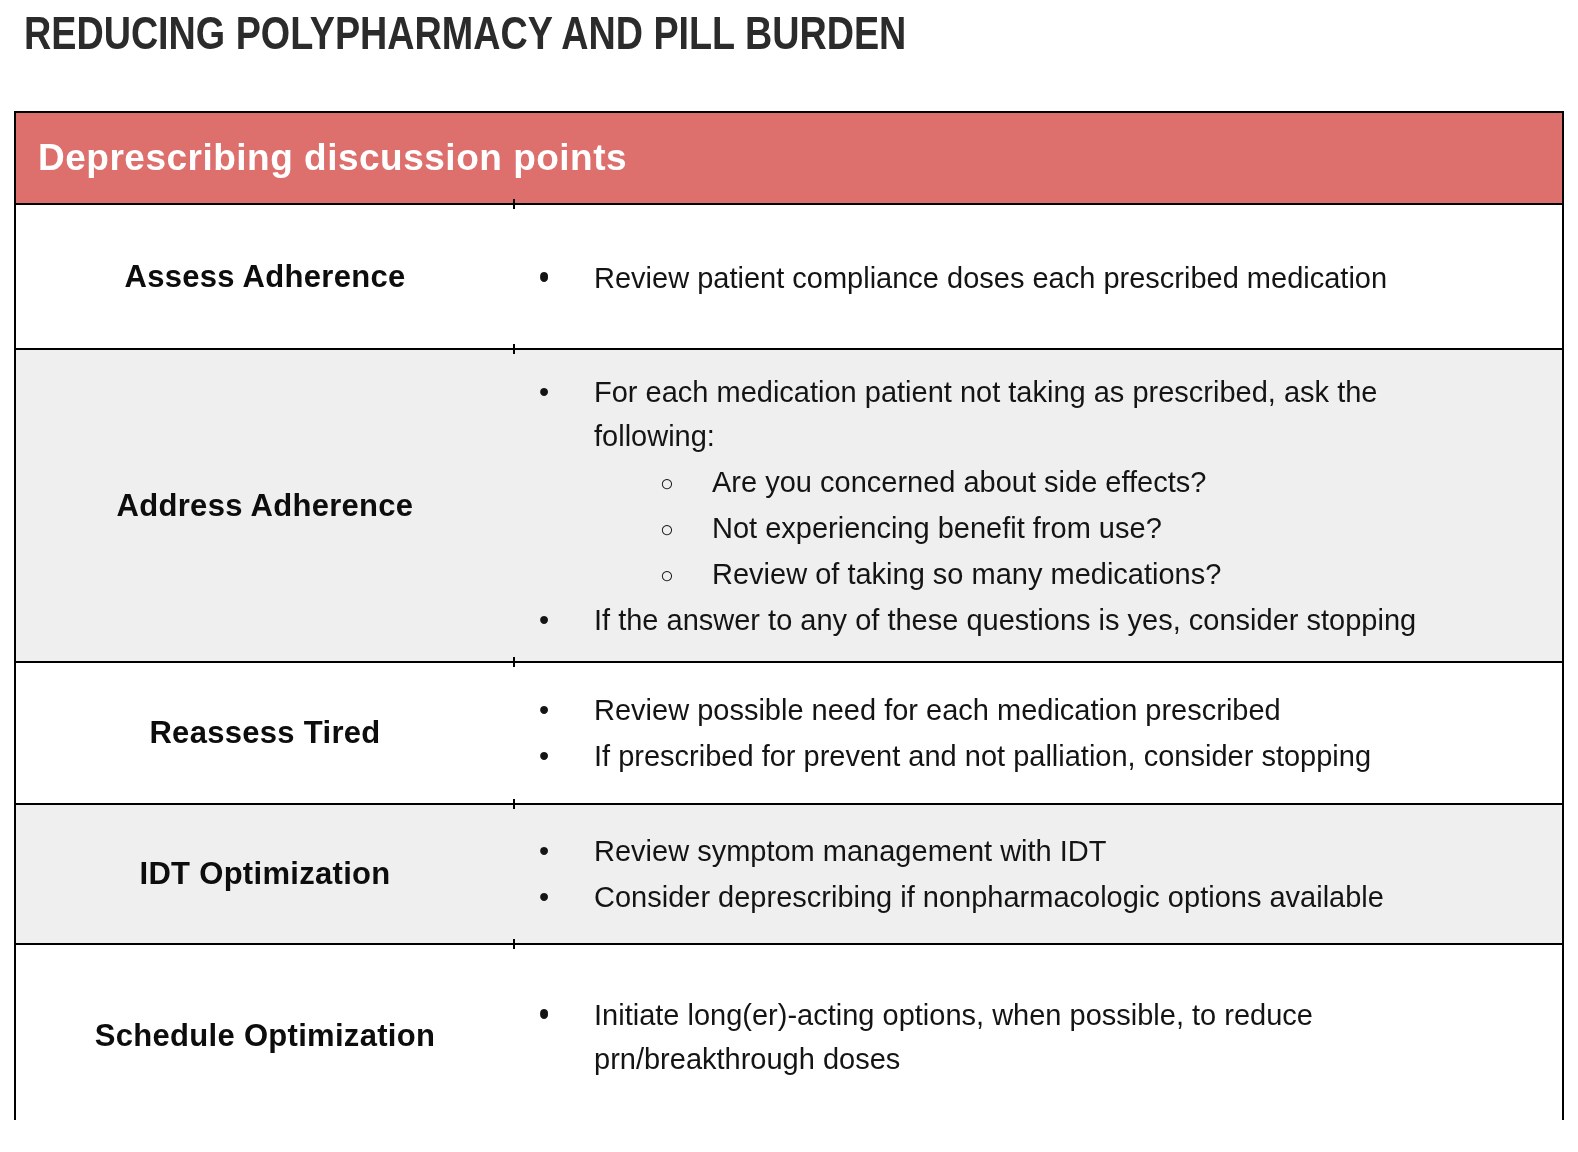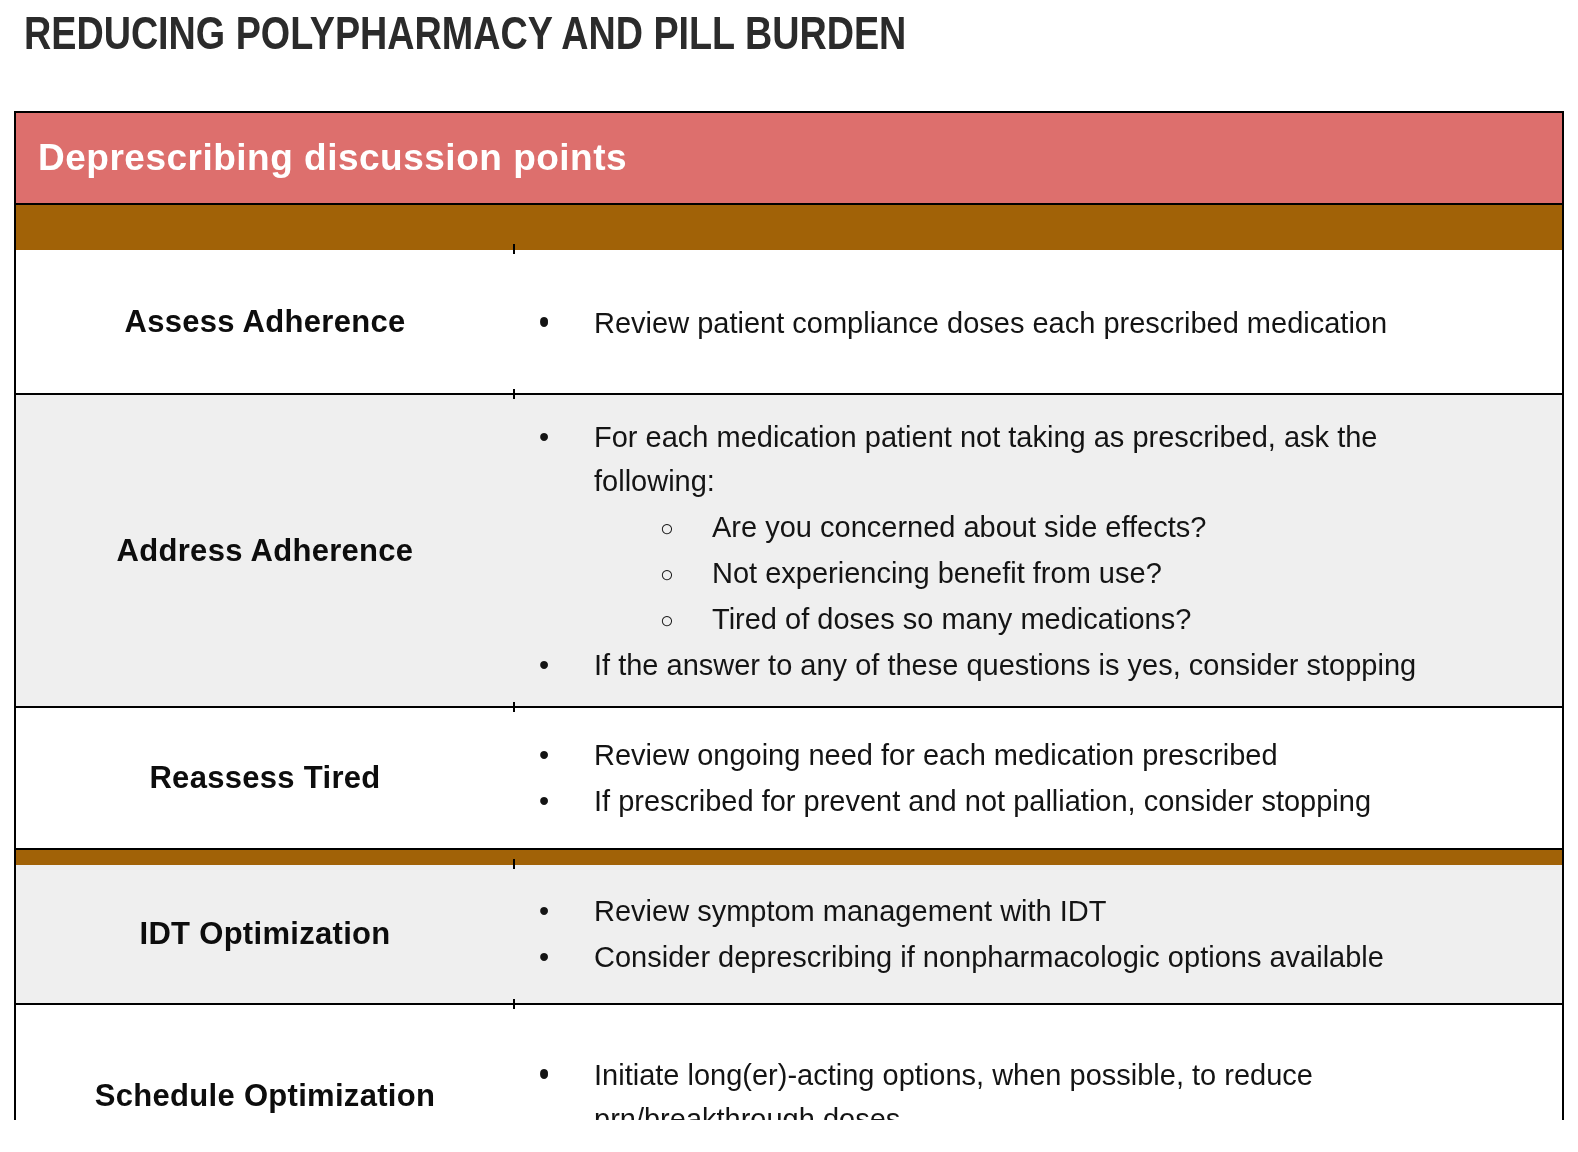--- a/index.html
+++ b/index.html
@@ -49,24 +49,24 @@
     font-weight: bold;
     letter-spacing: 0.5px;
   }
   .row {
     display: flex;
     border-bottom: 2px solid #000000;
     background: #ffffff;
   }
   .row:last-child { border-bottom: none; }
   .row.shaded { background: #efefef; }
-  .row:nth-child(1) { min-height: 143px; margin-top: 45px; }
+  .row:nth-child(1) { min-height: 143px; }
   .row:nth-child(2) { min-height: 311px; }
   .row:nth-child(3) { min-height: 140px; }
-  .row:nth-child(4) { min-height: 138px; margin-top: 15px; }
+  .row:nth-child(4) { min-height: 138px; }
   .row:nth-child(5) { min-height: 182px; }
   .label-cell {
     width: 498px;
     flex: 0 0 498px;
     display: flex;
     align-items: center;
     justify-content: center;
     text-align: center;
     font-size: 31px;
     font-weight: bold;
@@ -142,28 +142,28 @@
             <div class="bullet-item level-1"><span class="marker">•</span><span class="bullet-text">Review patient compliance doses each prescribed medication</span></div>
           </div>
         </div>
         <div class="row shaded" style="background: rgb(239, 239, 239);">
           <div class="label-cell">Address Adherence</div>
           <div class="content-cell">
             <div class="bullet-item level-1"><span class="marker">•</span><span class="bullet-text">For each medication patient not taking as prescribed, ask the
 following:</span></div>
             <div class="bullet-item level-2"><span class="marker">○</span><span class="bullet-text">Are you concerned about side effects?</span></div>
             <div class="bullet-item level-2"><span class="marker">○</span><span class="bullet-text">Not experiencing benefit from use?</span></div>
-            <div class="bullet-item level-2"><span class="marker">○</span><span class="bullet-text">Tired of doses so many medications?</span></div>
+            <div class="bullet-item level-2"><span class="marker">○</span><span class="bullet-text">Review of taking so many medications?</span></div>
             <div class="bullet-item level-1"><span class="marker">•</span><span class="bullet-text">If the answer to any of these questions is yes, consider stopping</span></div>
           </div>
         </div>
         <div class="row">
           <div class="label-cell">Reassess Tired</div>
           <div class="content-cell">
-            <div class="bullet-item level-1"><span class="marker">•</span><span class="bullet-text">Review ongoing need for each medication prescribed</span></div>
+            <div class="bullet-item level-1"><span class="marker">•</span><span class="bullet-text">Review possible need for each medication prescribed</span></div>
             <div class="bullet-item level-1"><span class="marker">•</span><span class="bullet-text">If prescribed for prevent and not palliation, consider stopping</span></div>
           </div>
         </div>
         <div class="row shaded" style="background: rgb(239, 239, 239);">
           <div class="label-cell">IDT Optimization</div>
           <div class="content-cell">
             <div class="bullet-item level-1"><span class="marker">•</span><span class="bullet-text">Review symptom management with IDT</span></div>
             <div class="bullet-item level-1"><span class="marker">•</span><span class="bullet-text">Consider deprescribing if nonpharmacologic options available</span></div>
           </div>
         </div>

